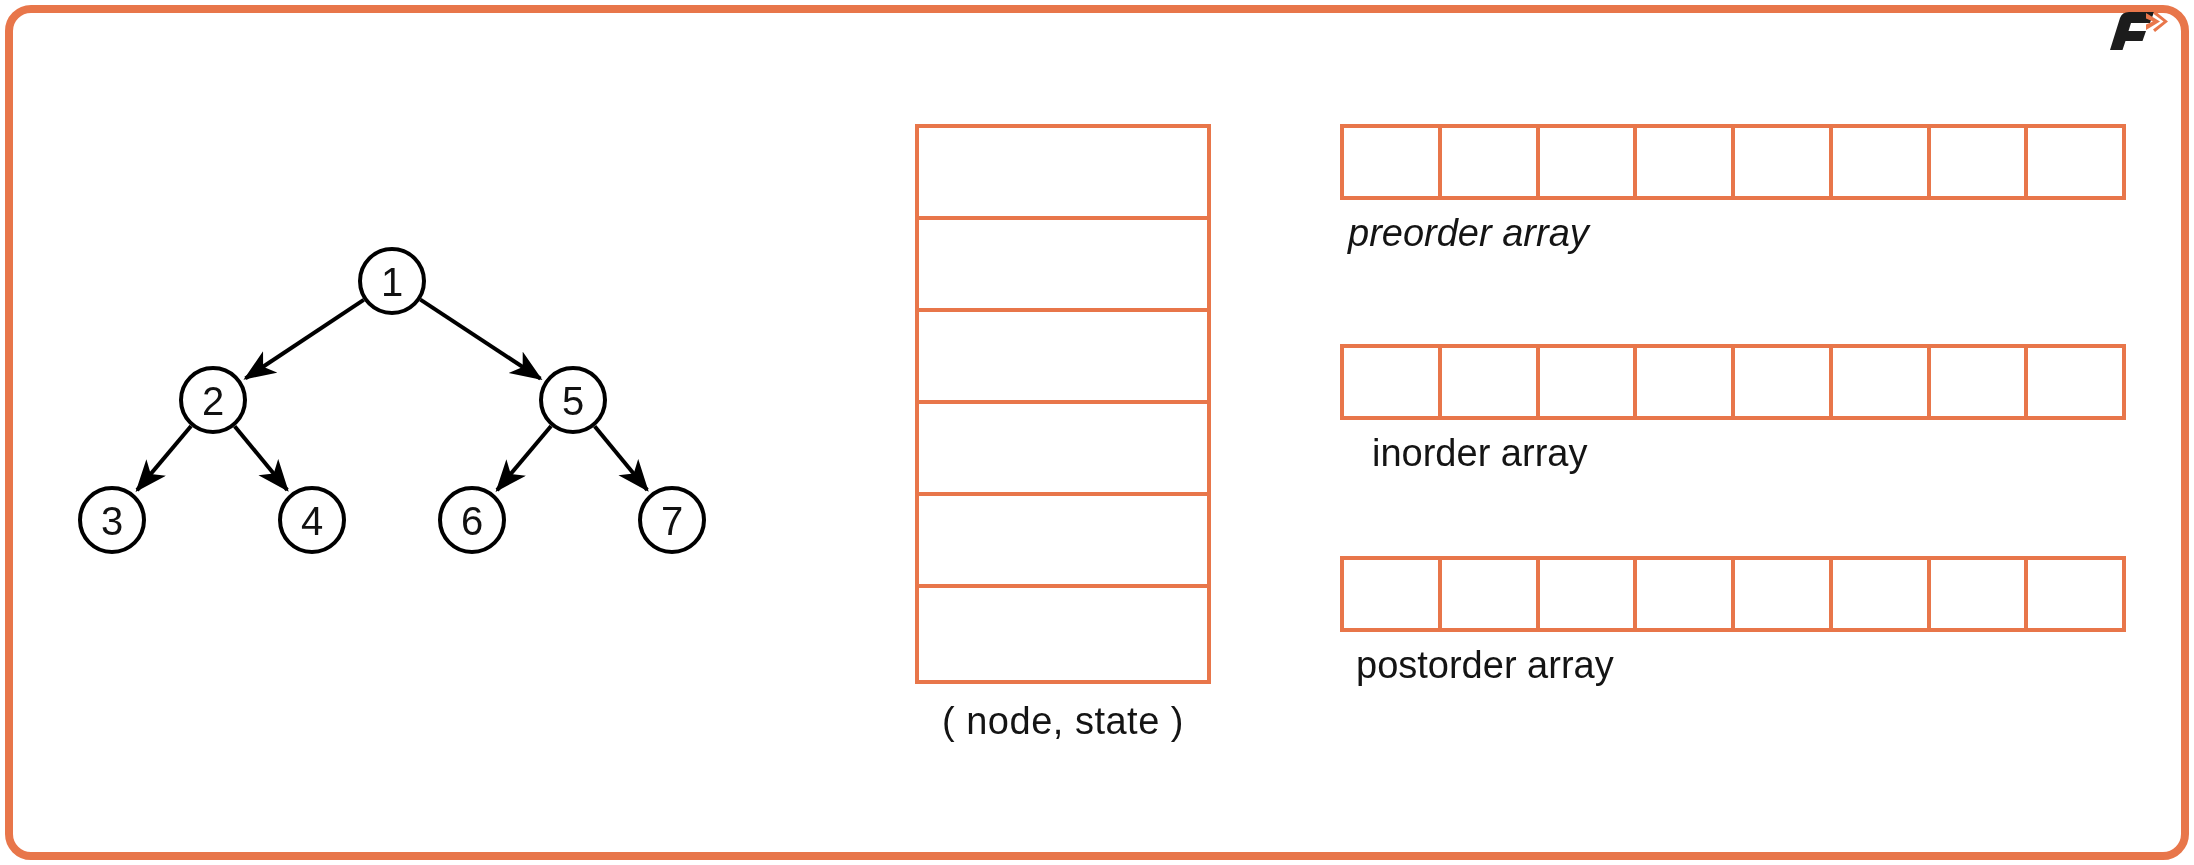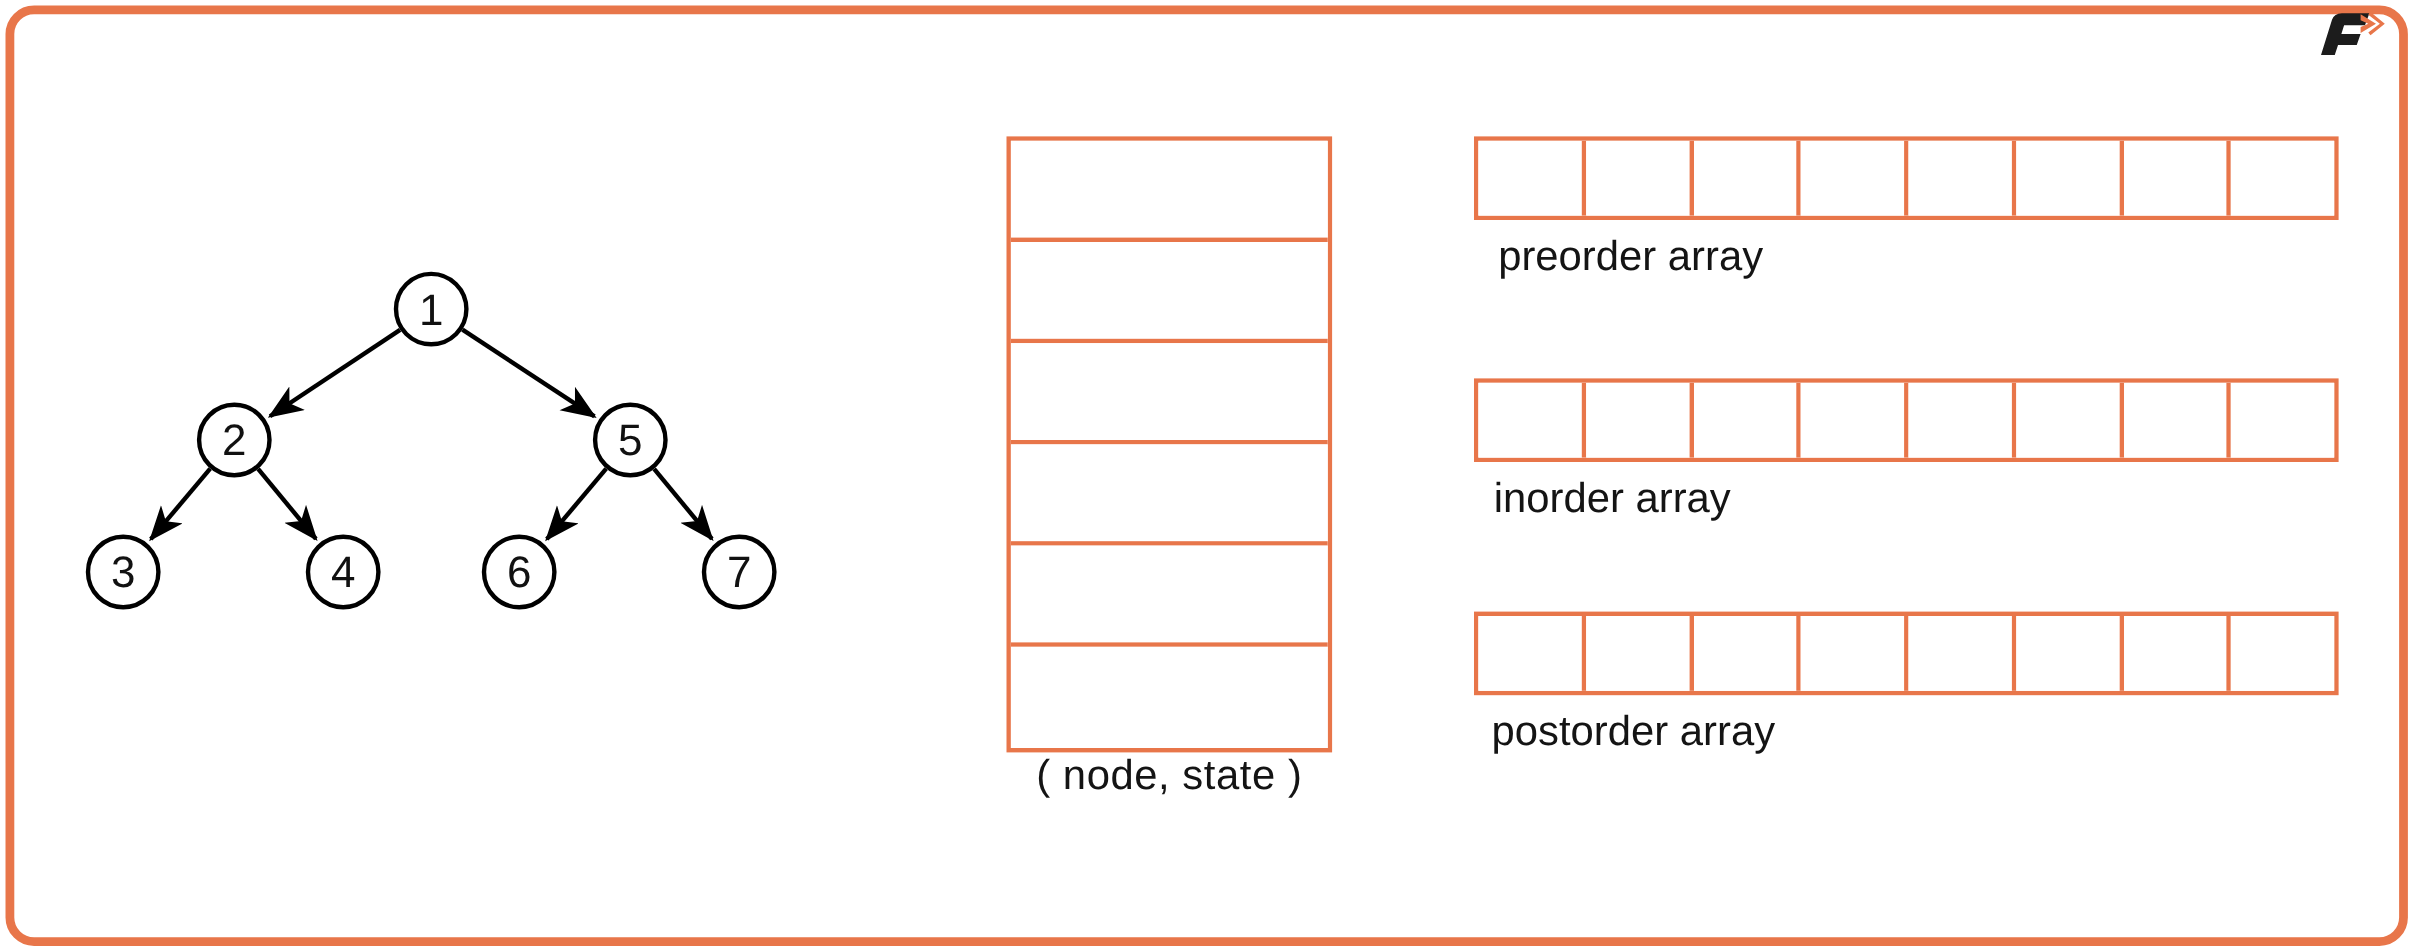--- a/index.html
+++ b/index.html
@@ -77,20 +77,21 @@
     background: #ffffff;
   }
   .stack-cell {
     height: 92px;
     border-bottom: 4px solid #e8764a;
     box-sizing: border-box;
     background: #ffffff;
   }
   .stack-cell:last-child { border-bottom: none; }
   #stack-caption {
+    margin-top: 16px;
     text-align: center;
     font-size: 38px;
     color: #141414;
     letter-spacing: 0.5px;
     white-space: nowrap;
   }
   
   .array-group { position: absolute; }
   .array-row {
     display: flex;
@@ -109,22 +110,22 @@
   .array-cell:last-child { border-right: none; }
   .array-caption {
     margin-top: 12px;
     font-size: 38px;
     color: #141414;
     white-space: nowrap;
   }
   #array-preorder  { left: 1340px; top: 124px; }
   #array-inorder   { left: 1340px; top: 344px; }
   #array-postorder { left: 1340px; top: 556px; }
-  #array-preorder  .array-caption { margin-left: 22px; }
-  #array-inorder   .array-caption { margin-left: 18px; }
+  #array-preorder  .array-caption { margin-left: 8px; font-style: italic; }
+  #array-inorder   .array-caption { margin-left: 32px; }
   #array-postorder .array-caption { margin-left: 16px; }
 </style>
 </head>
 <body>
 
 <div id="canvas">
 
   <div id="frame"></div>
 
   <div id="logo">

